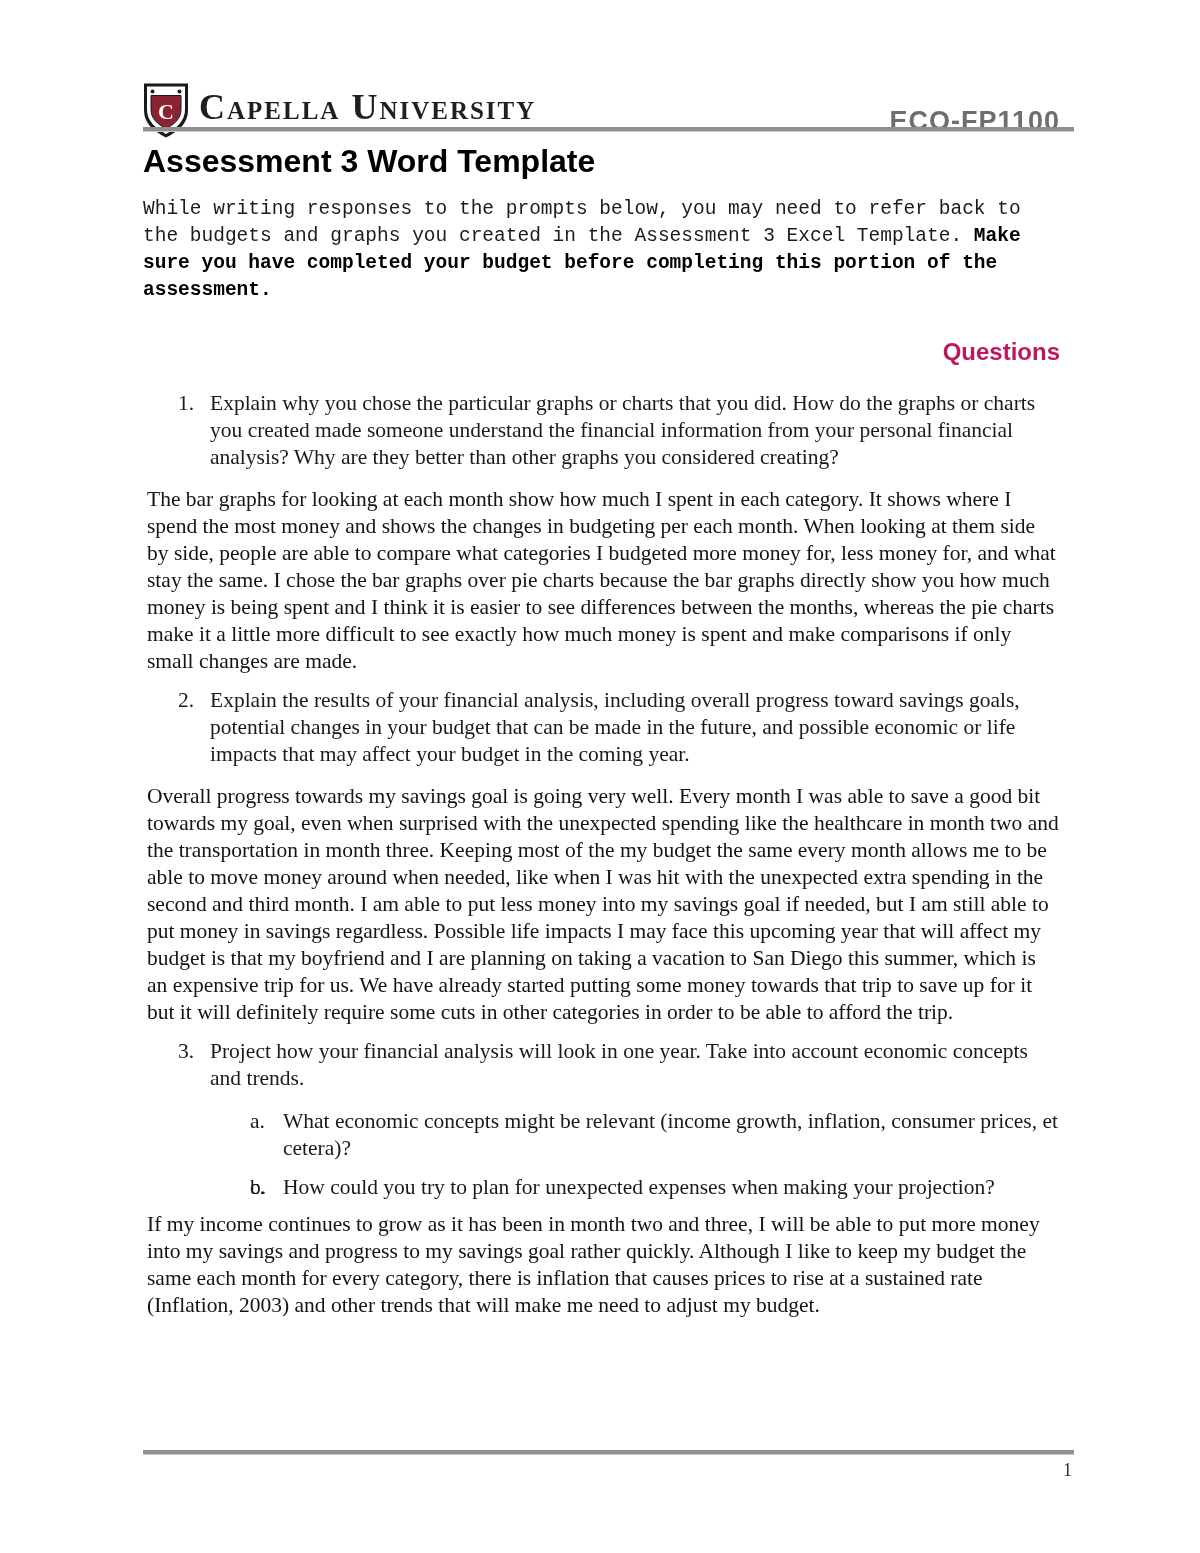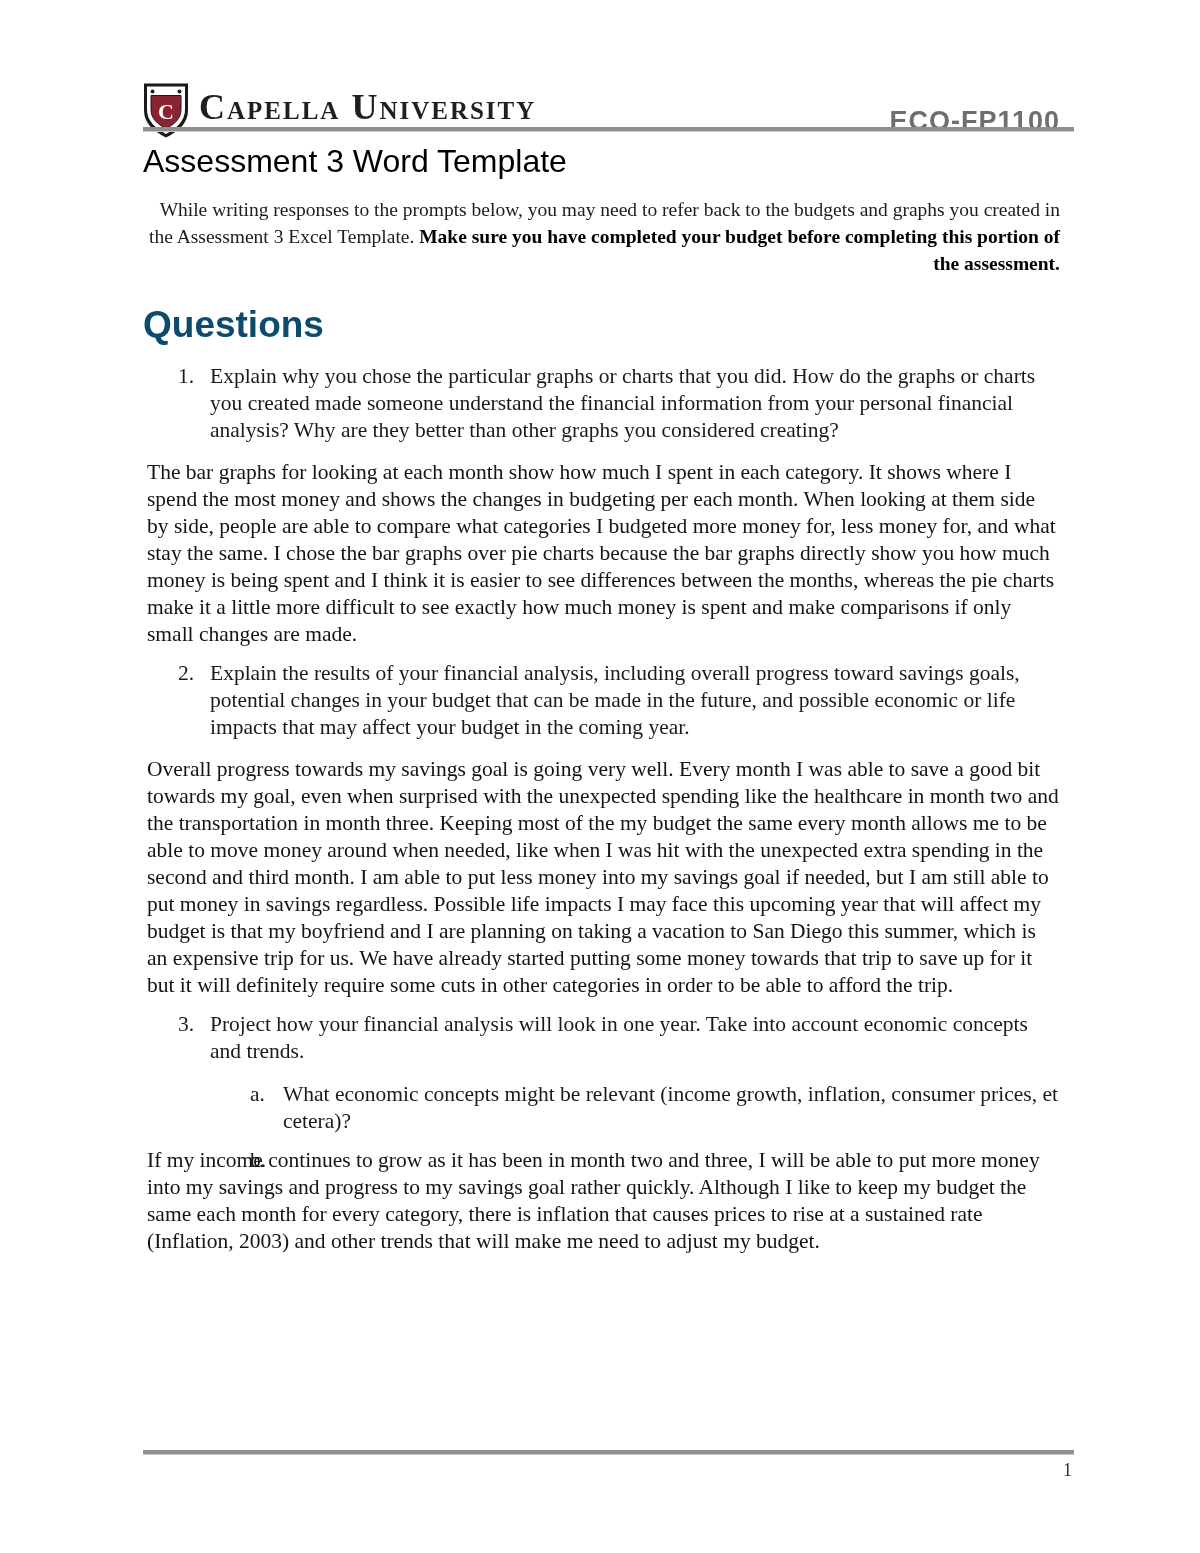--- a/index.html
+++ b/index.html
@@ -70,41 +70,41 @@
   
   .content {
     position: absolute;
     left: 143px;
     right: 140px;
     top: 131px;
   }
   .doc-title {
     margin: 11px 0 16px 0;
     font-family: "Liberation Sans", sans-serif;
-    font-weight: normal;
+    font-weight: bold;
     font-size: 32px;
     line-height: 38px;
     color: #000000;
   }
   .intro {
     margin: 10px 0 0 0;
-    font-family: Liberation Serif, serif;
+    font-family: Liberation Mono, monospace;
     font-size: 19.5px;
     line-height: 27px;
     color: #1c1c1c;
-    text-align: right;
   }
   .intro strong { color: #000000; }
   .section-heading {
     margin: 31px 0 0 0;
     font-family: "Liberation Sans", sans-serif;
     font-weight: bold;
-    font-size: 37px;
+    font-size: 24px;
     line-height: 34px;
-    color: #0c4a6e;
+    color: #be185d;
+    text-align: right;
   }
   .qitem {
     position: relative;
     margin: 21px 0 0 0;
     padding-left: 67px;
     font-size: 21.5px;
     line-height: 27px;
   }
   .qnum {
     position: absolute;
@@ -197,20 +197,21 @@
 
     <div class="subitem suba">
       <span class="subnum">a.</span>
       <div class="subtext">What economic concepts might be relevant (income growth, inflation, consumer prices, et cetera)?</div>
     </div>
     <div class="subitem">
       <span class="subnum">b.</span>
     </div>
     <div class="subitem">
       <span class="subnum">c.</span>
+      <div class="subtext">How could you try to plan for unexpected expenses when making your projection?</div>
     </div>
 
     <p class="answer answer-last">If my income continues to grow as it has been in month two and three, I will be able to put more money into my savings and progress to my savings goal rather quickly. Although I like to keep my budget the same each month for every category, there is inflation that causes prices to rise at a sustained rate (Inflation, 2003) and other trends that will make me need to adjust my budget.</p>
 
   </div>
 
   <div class="footer">
     <div class="hrule"></div>
     <div class="page-number">1</div>
   </div>

